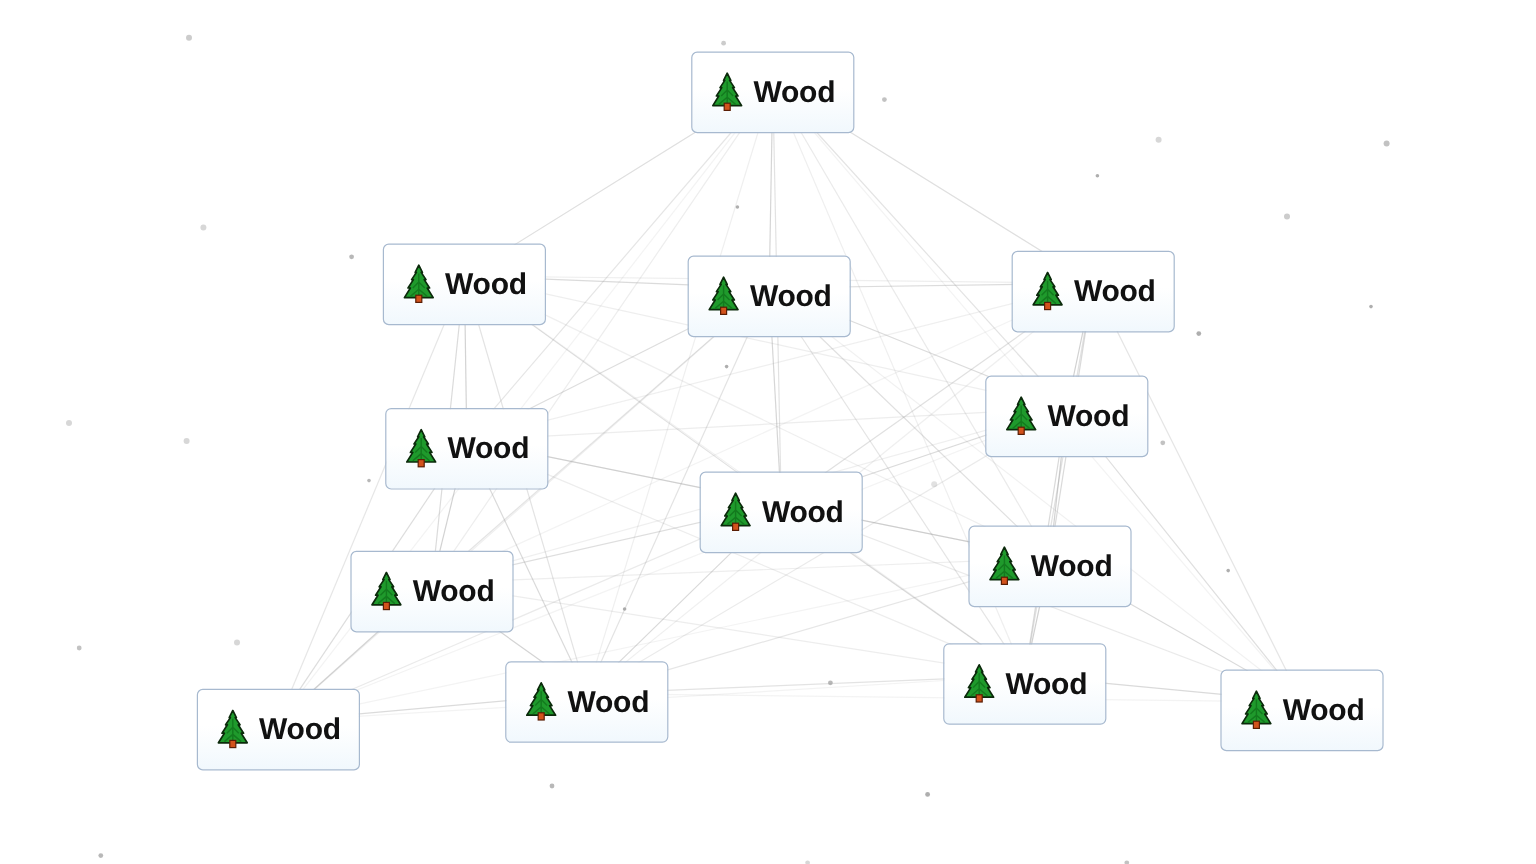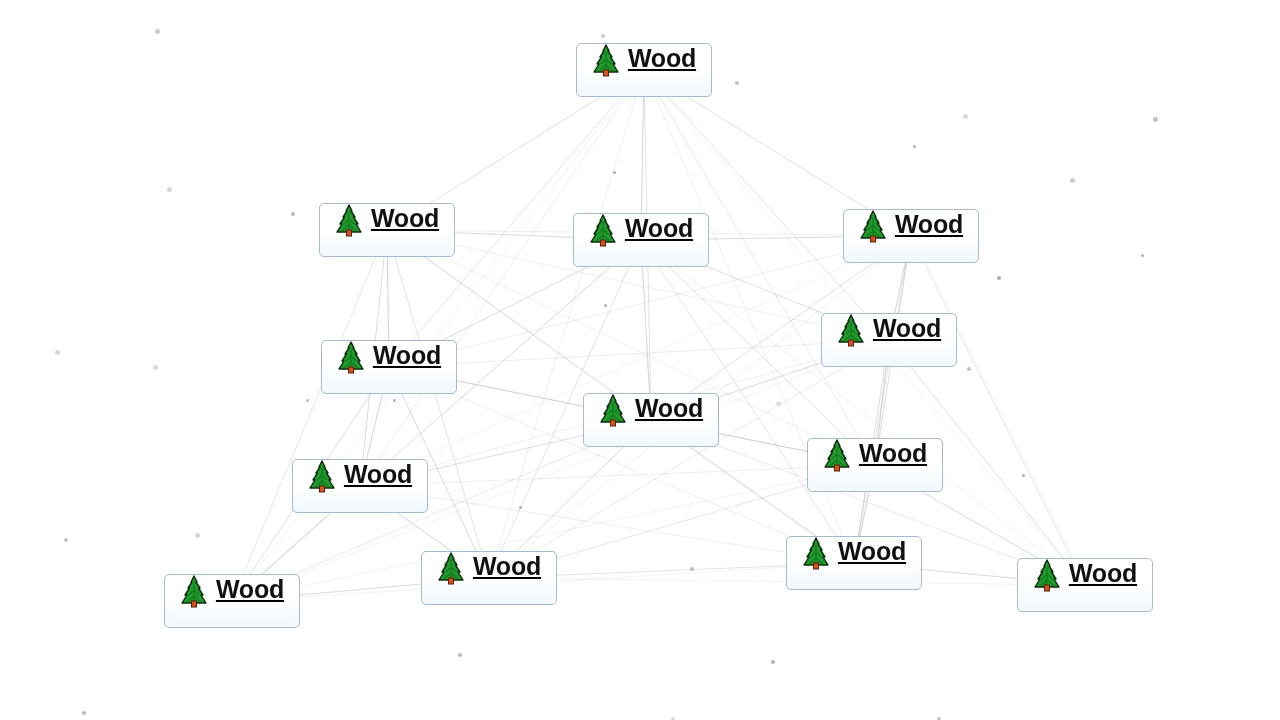--- a/index.html
+++ b/index.html
@@ -18,31 +18,31 @@
     }
     #lines {
       position: absolute;
       left: 0; top: 0;
       width: 1280px; height: 720px;
       pointer-events: none;
     }
     .node {
       position: absolute;
       width: 136px;
-      height: 54px;
+      height: 68px;
       box-sizing: border-box;
       border: 1px solid #a7b9cf;
       border-radius: 5px;
       background: linear-gradient(to bottom, #ffffff 0%, #ffffff 45%, #f1f8fd 100%);
       display: flex;
+      align-items: center;
       justify-content: center;
       gap: 8px;
       cursor: grab;
       user-select: none;
-      text-decoration: underline;
     }
     .node .emoji {
       width: 28px;
       height: 34px;
       display: inline-block;
     }
     .node .label {
       font-size: 25px;
       font-weight: 600;
       color: #111111;

